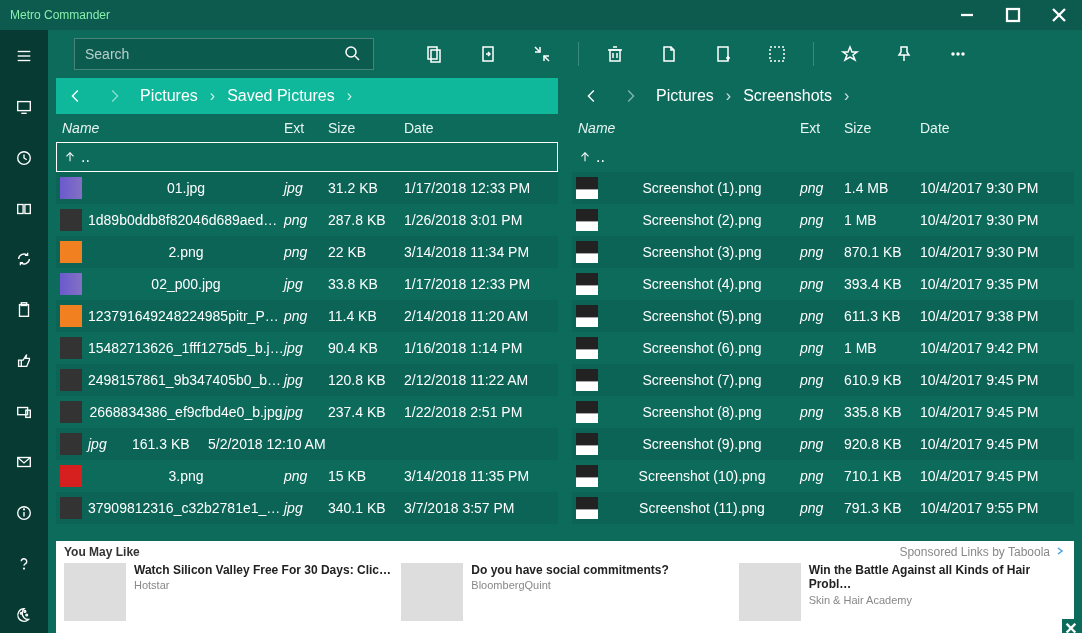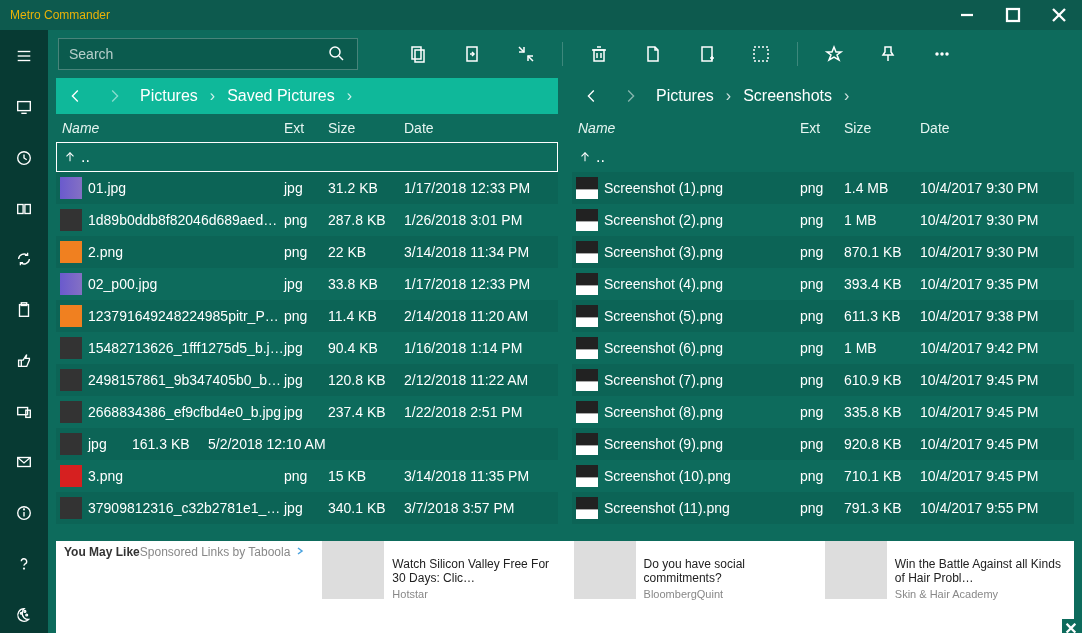--- a/index.html
+++ b/index.html
@@ -1,28 +1,28 @@
 <!DOCTYPE html>
 <html><head>
 <meta charset="utf-8">
 <style>
 * { margin: 0; padding: 0; box-sizing: border-box; font-family: 'Segoe UI', sans-serif; }
 body { width: 1082px; height: 633px; background: #0d5a4e; overflow: hidden; color: #fff; }
 
 .titlebar { height: 30px; background: #0d5a4e; display: flex; align-items: center; padding-left: 10px; }
-.titlebar-title { font-size: 12px; color: #eab308; flex: 1; }
+.titlebar-title { font-size: 12px; color: #86efac; flex: 1; }
 .titlebar-btn { width: 46px; height: 30px; display: flex; align-items: center; justify-content: center; cursor: pointer; }
 
 .main { display: flex; height: 603px; }
 .sidebar { width: 48px; background: #073a33; display: flex; flex-direction: column; align-items: center; padding-top: 8px; gap: 14px; }
 .sidebar-btn { width: 48px; height: 38px; display: flex; align-items: center; justify-content: center; cursor: pointer; color: #fff; }
 
 .content { flex: 1; display: flex; flex-direction: column; background: #0d6b5c; }
 
-.toolbar { height: 48px; display: flex; align-items: center; padding: 0 10px; gap: 6px; }
+.toolbar { height: 48px; display: flex; align-items: center; padding: 0 26px; gap: 6px; }
 .search { width: 300px; height: 32px; background: rgba(0,0,0,0.15); border: 1px solid rgba(255,255,255,0.25); display: flex; align-items: center; padding: 0 10px; }
 .search input { flex: 1; background: transparent; border: none; color: #fff; font-size: 14px; outline: none; }
 .search input::placeholder { color: rgba(255,255,255,0.7); }
 .toolbar-btn { width: 48px; height: 40px; display: flex; align-items: center; justify-content: center; cursor: pointer; color: #fff; }
 .toolbar-sep { width: 1px; height: 24px; background: rgba(255,255,255,0.2); margin: 0 6px; }
 
 .panels { flex: 1; display: flex; gap: 14px; padding: 0 8px 6px 8px; overflow: hidden; }
 .panel { flex: 1; display: flex; flex-direction: column; overflow: hidden; }
 .breadcrumb { height: 36px; display: flex; align-items: center; gap: 10px; padding: 0 6px; }
 .panel.active .breadcrumb { background: #0fb89a; }
@@ -40,33 +40,33 @@
 .filelist { flex: 1; overflow-y: auto; }
 .uprow { height: 30px; display: flex; align-items: center; padding: 0 6px; cursor: pointer; gap: 4px; }
 .panel.active .uprow { border: 1px solid #fff; }
 .row { height: 32px; display: flex; align-items: center; padding: 0 4px; cursor: pointer; font-size: 14px; }
 .row:nth-child(odd) { background: rgba(0,0,0,0.06); }
 .thumb { width: 22px; height: 22px; margin-right: 6px; background: linear-gradient(180deg, #222 0%, #222 55%, #fff 58%, #fff 100%); flex-shrink: 0; }
 .thumb.orange { background: #f08020; }
 .thumb.red { background: #d62020; }
 .thumb.dark { background: #333; }
 .thumb.purple { background: linear-gradient(90deg,#6a5acd,#8470c4); }
-.fname { flex: 1; overflow: hidden; white-space: nowrap; text-overflow: ellipsis; }
-.fext { width: 44px; }
+.fname { flex: 1; overflow: hidden; white-space: nowrap; text-overflow: ellipsis; text-align: center; }
+.fext { width: 44px; font-style: italic; }
 .fsize { width: 76px; }
 .fdate { width: 150px; }
 
-.adbar { height: 92px; background: #fff; color: #333; display: flex; flex-direction: row; margin: 0 8px; position: relative; }
+.adbar { height: 92px; background: #fff; color: #333; display: flex; flex-direction: column; margin: 0 8px; position: relative; }
 .adhead { display: flex; justify-content: space-between; font-size: 12px; padding: 4px 8px; font-weight: bold; }
 .adhead-right { font-weight: normal; color: #888; display:flex; gap:4px;}
 .adcontent { flex: 1; display: flex; padding: 0 8px 6px 8px; gap: 10px; }
 .aditem { flex: 1; display: flex; gap: 8px; }
 .adimg { width: 62px; height: 58px; background: #ddd; flex-shrink: 0; }
 .adtext { display: flex; flex-direction: column; font-size: 12px; line-height: 1.2; }
-.adtitle { font-weight: normal; color: #222; margin-top: 16px; }
+.adtitle { font-weight: bold; color: #222; }
 .adsource { color: #888; margin-top: 2px; font-size: 11px; }
 .adclose { position: absolute; right: -6px; bottom: -4px; color: #fff; background:#0d6b5c; width:18px; height:18px; display:flex; align-items:center; justify-content:center; font-weight:bold; cursor:pointer; }
 
 svg { width: 18px; height: 18px; stroke: currentColor; fill: none; stroke-width: 1.5; }
 .toolbar svg { width: 20px; height: 20px; }
 .sidebar svg { width: 18px; height: 18px; }
 </style>
 </head>
 <body>
 

